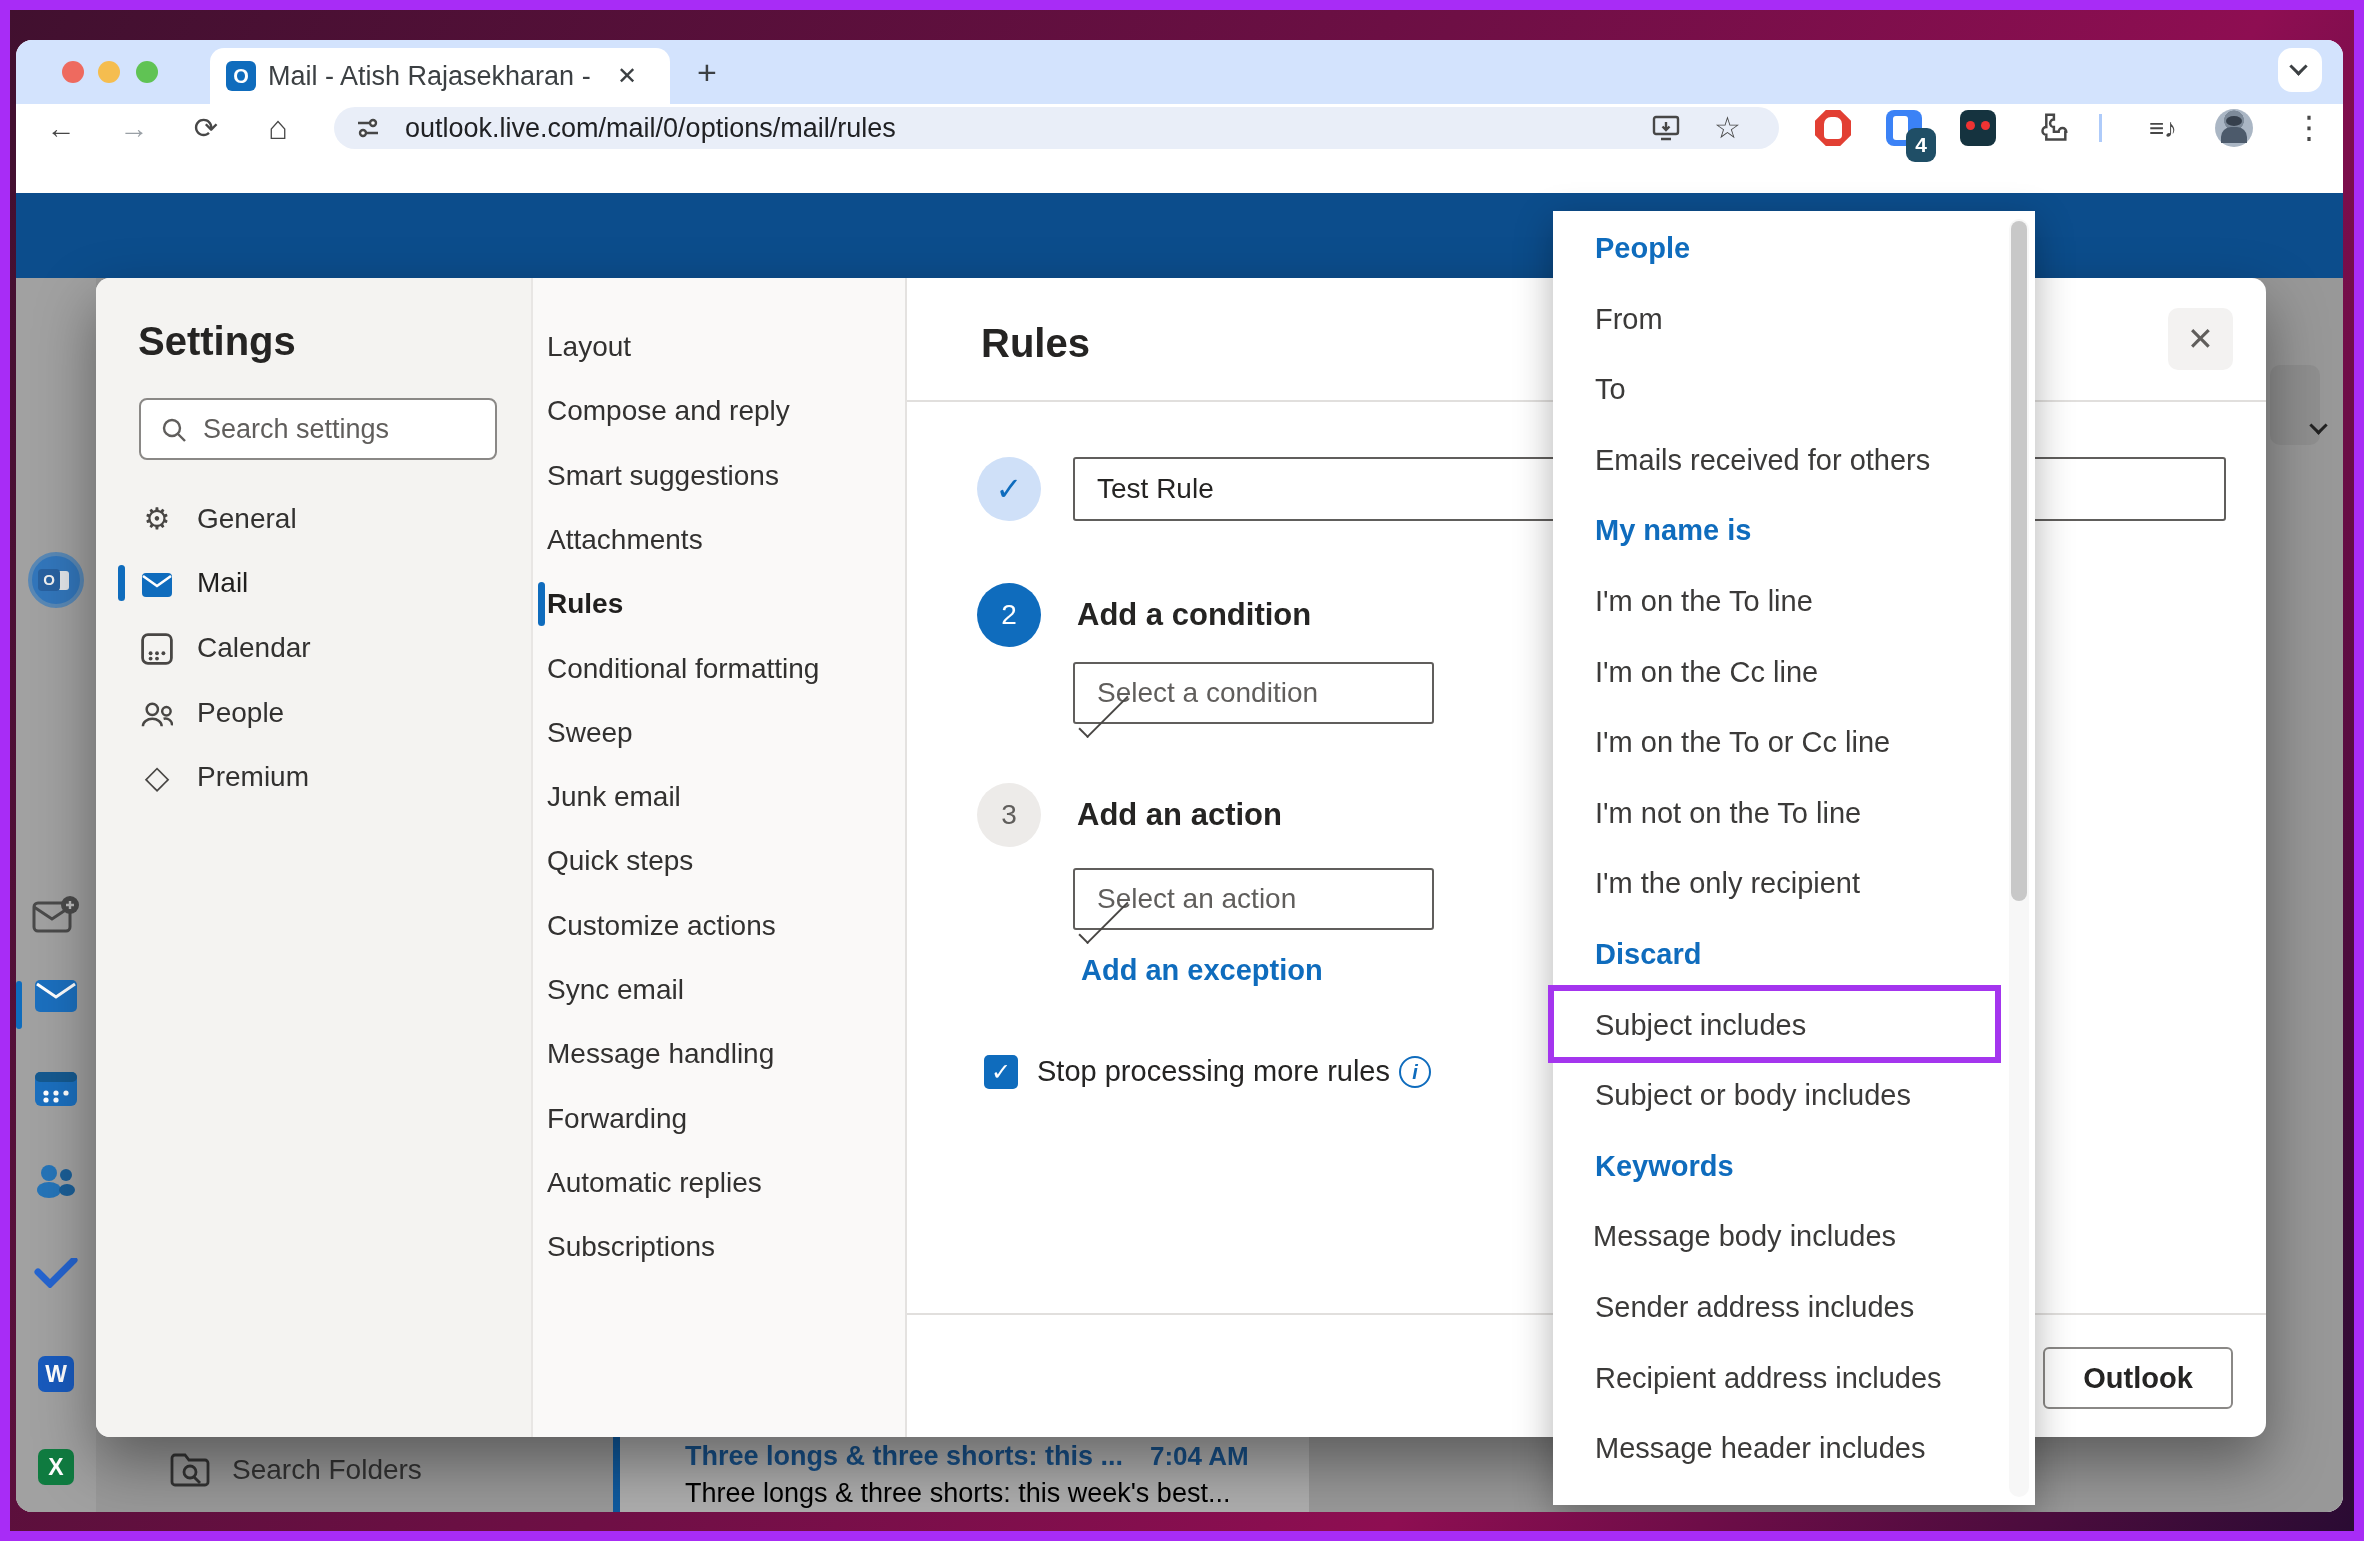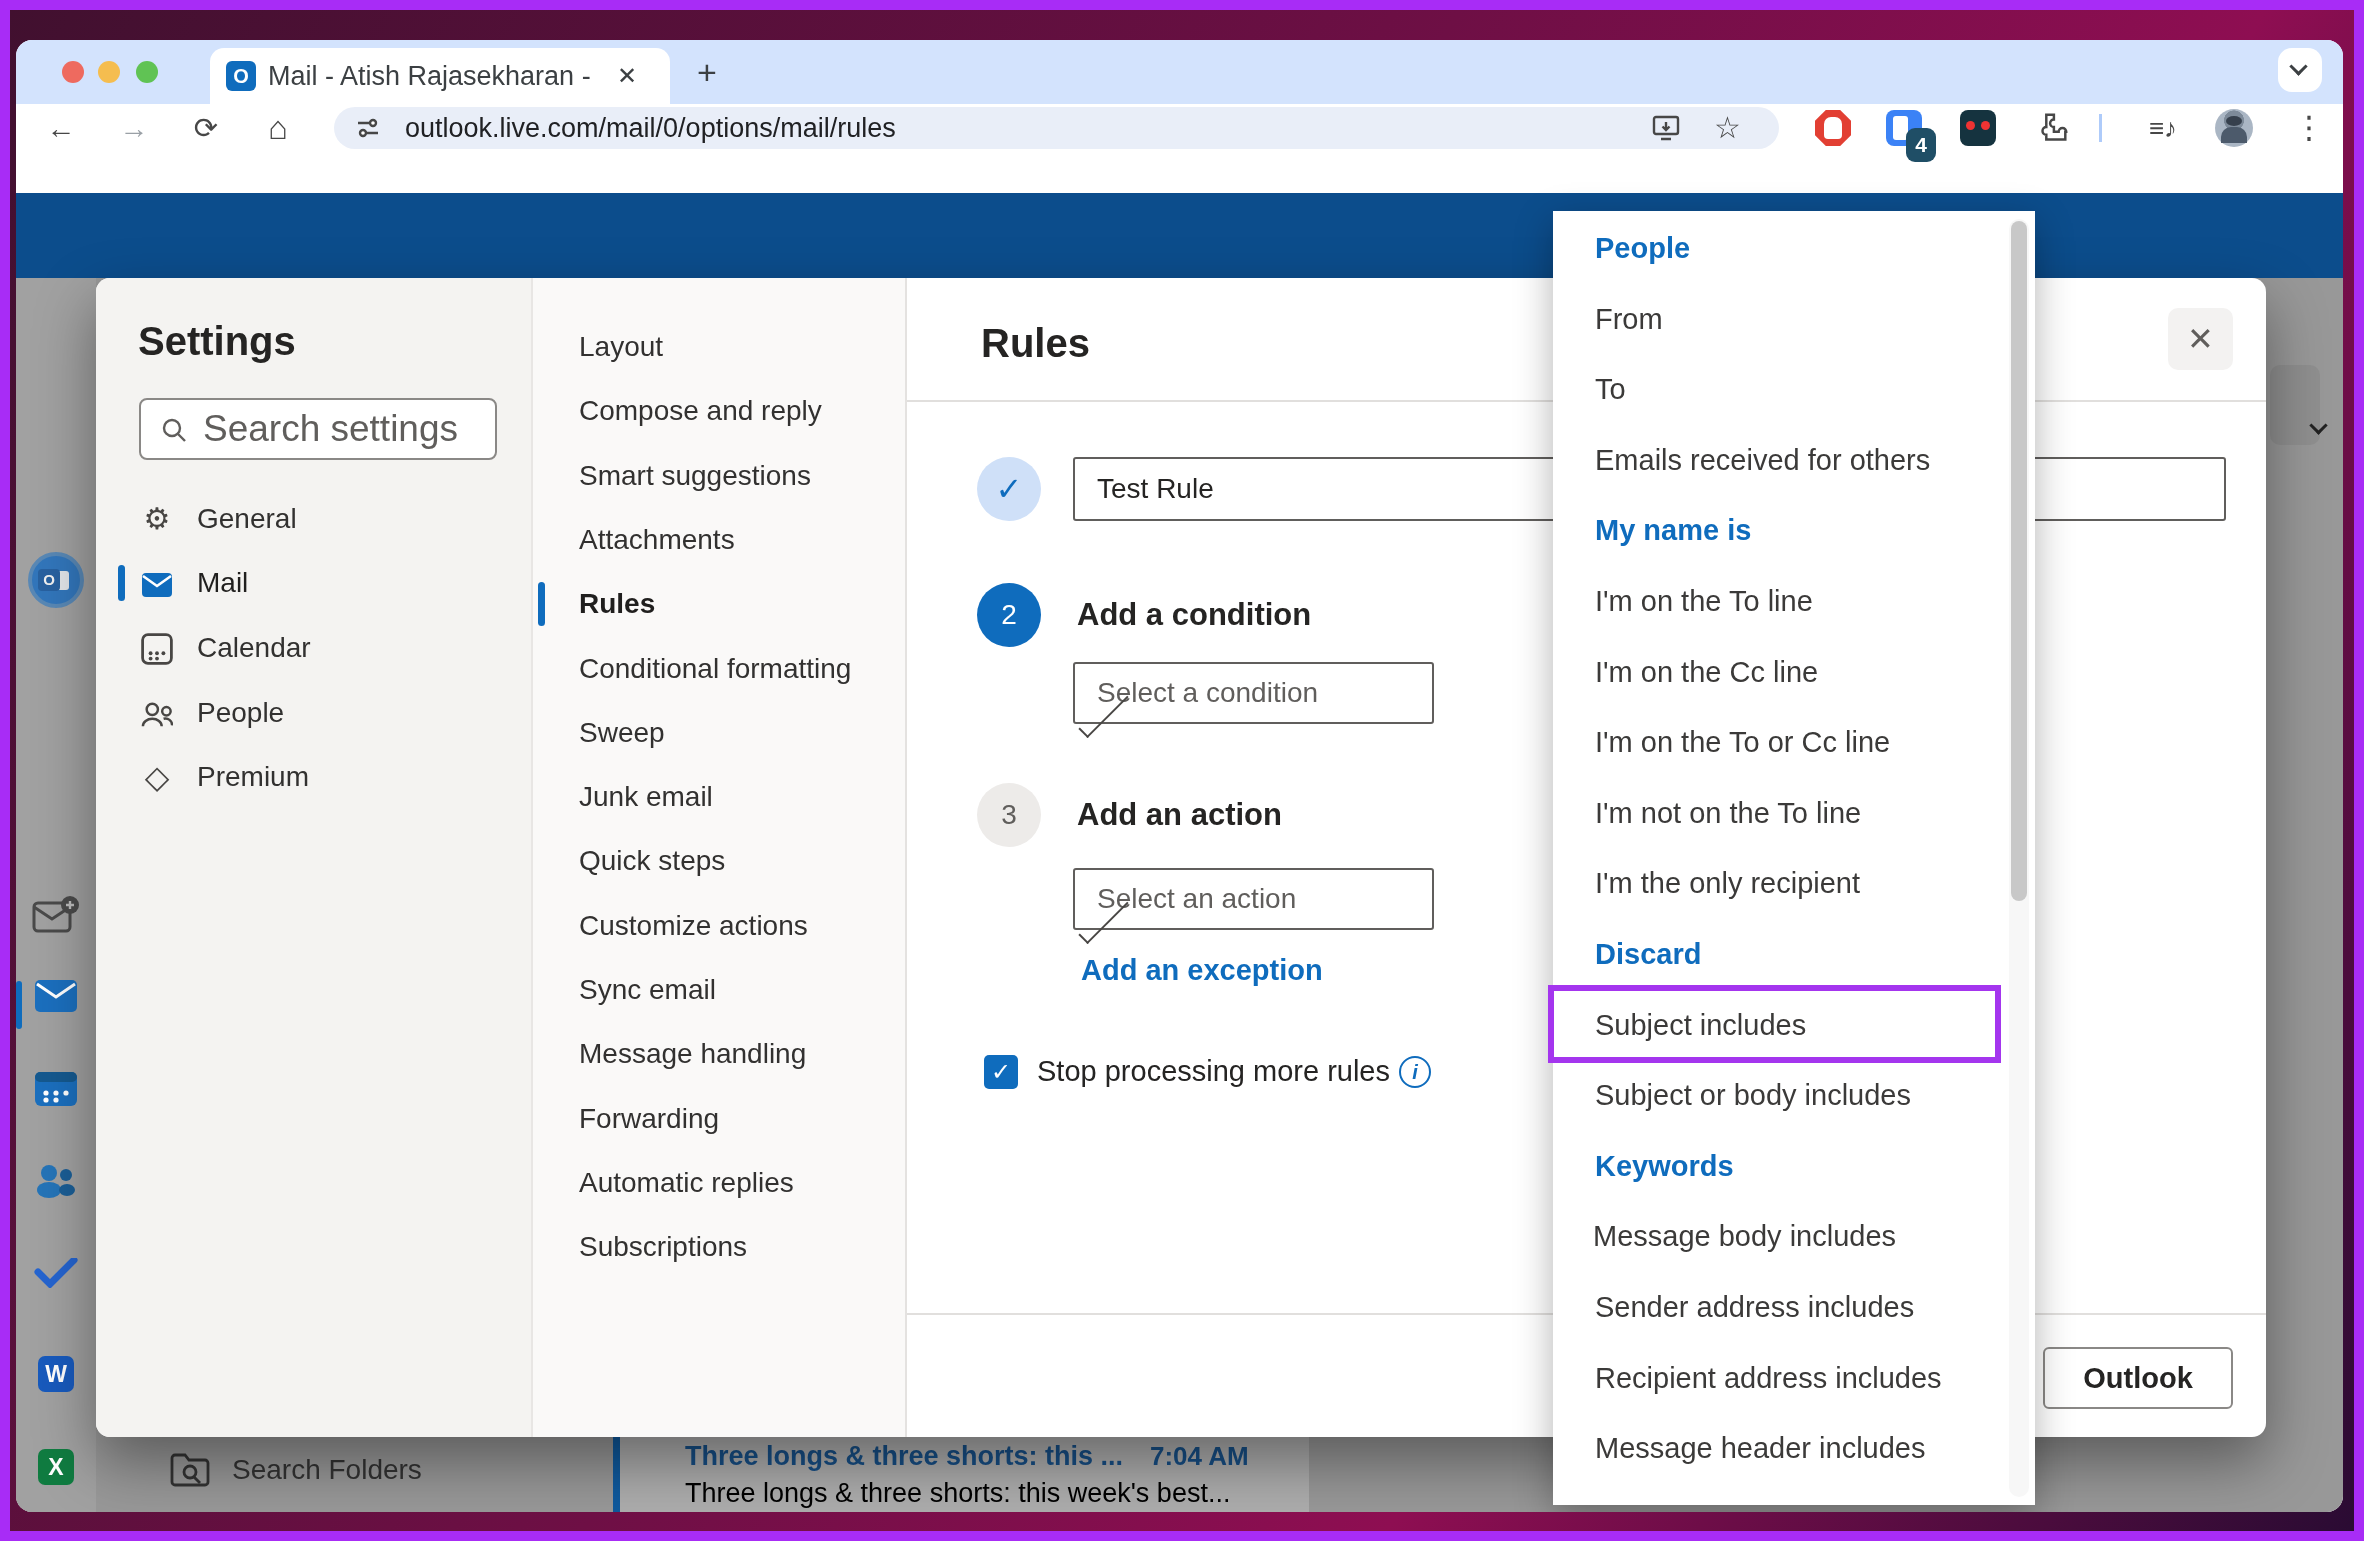--- a/index.html
+++ b/index.html
@@ -65,27 +65,27 @@
 #eline2{left:72px;top:38px;height:36px;line-height:36px;font-size:27px;color:#000000;white-space:nowrap}
 #rightpill{left:2254px;top:325px;width:50px;height:80px;background:#8f8f8f;border-radius:10px}
 #rightchev{left:2296px;top:378px}
 #rightchev .chev{border-color:#222}
 
 #dialog{left:80px;top:238px;width:2170px;height:1159px;background:#fff;border-radius:14px;box-shadow:0 25px 60px rgba(0,0,0,.4);z-index:10}
 #leftcol{left:0;top:0;width:437px;height:1159px;background:#f4f3f1;border-radius:14px 0 0 14px;border-right:2px solid #e8e6e4}
 #midcol{left:437px;top:0;width:374px;height:1159px;background:#faf9f8;border-right:2px solid #e4e2e0}
 #stitle{left:42px;top:33px;height:60px;line-height:60px;font-size:40px;font-weight:700;color:#252423}
 #ssearch{left:43px;top:120px;width:358px;height:62px;background:#fff;border:2px solid #8a8886;border-radius:8px}
-#ssearch span{position:absolute;left:62px;top:0;height:58px;line-height:58px;font-size:37px;color:#605e5c}
+#ssearch span{position:absolute;left:62px;top:0;height:58px;line-height:58px;font-size:27px;color:#605e5c}
 .snav{left:0;width:437px;height:64px}
 .snav .ico{position:absolute;left:45px;top:16px;width:32px;height:32px;font-size:30px;line-height:32px;text-align:center;color:#484644}
 .snav .lbl{position:absolute;left:101px;top:0;height:64px;line-height:64px;font-size:28px;color:#323130}
 .snav.sel .lbl{font-weight:400;color:#201f1e}
 #mailnavbar{left:22px;top:287px;width:7px;height:36px;background:#0f6cbd;border-radius:4px}
-.mitem{left:437px;width:356px;height:64px;line-height:64px;padding-left:46px;font-size:28px;color:#323130}
+.mitem{left:437px;width:356px;height:64px;line-height:64px;padding-left:14px;font-size:28px;color:#323130}
 .mitem.bold{font-weight:700;color:#201f1e}
 #rulesbar{left:442px;top:304px;width:7px;height:44px;background:#0f6cbd;border-radius:4px}
 #rtitle{left:885px;top:35px;height:60px;line-height:60px;font-size:40px;font-weight:700;color:#252423}
 .divider{left:811px;width:1359px;height:2px;background:#e1dfdd}
 #closex{left:2072px;top:30px;width:65px;height:62px;background:#f3f2f1;border-radius:10px;font-size:32px;color:#605e5c;text-align:center;line-height:62px}
 .stepc{width:64px;height:64px;border-radius:50%;text-align:center;line-height:64px;font-size:28px}
 #step1{left:881px;top:179px;background:#cfe0f8;color:#0f6cbd;font-size:32px}
 #step2{left:881px;top:305px;background:#0f6cbd;color:#fff}
 #step3{left:881px;top:505px;background:#edebe9;color:#605e5c}
 #rulename{left:977px;top:179px;width:1153px;height:64px;border:2px solid #605e5c;border-radius:3px;background:#fff;font-size:28px;color:#252423;padding-left:22px;font-family:"Liberation Sans",sans-serif}

